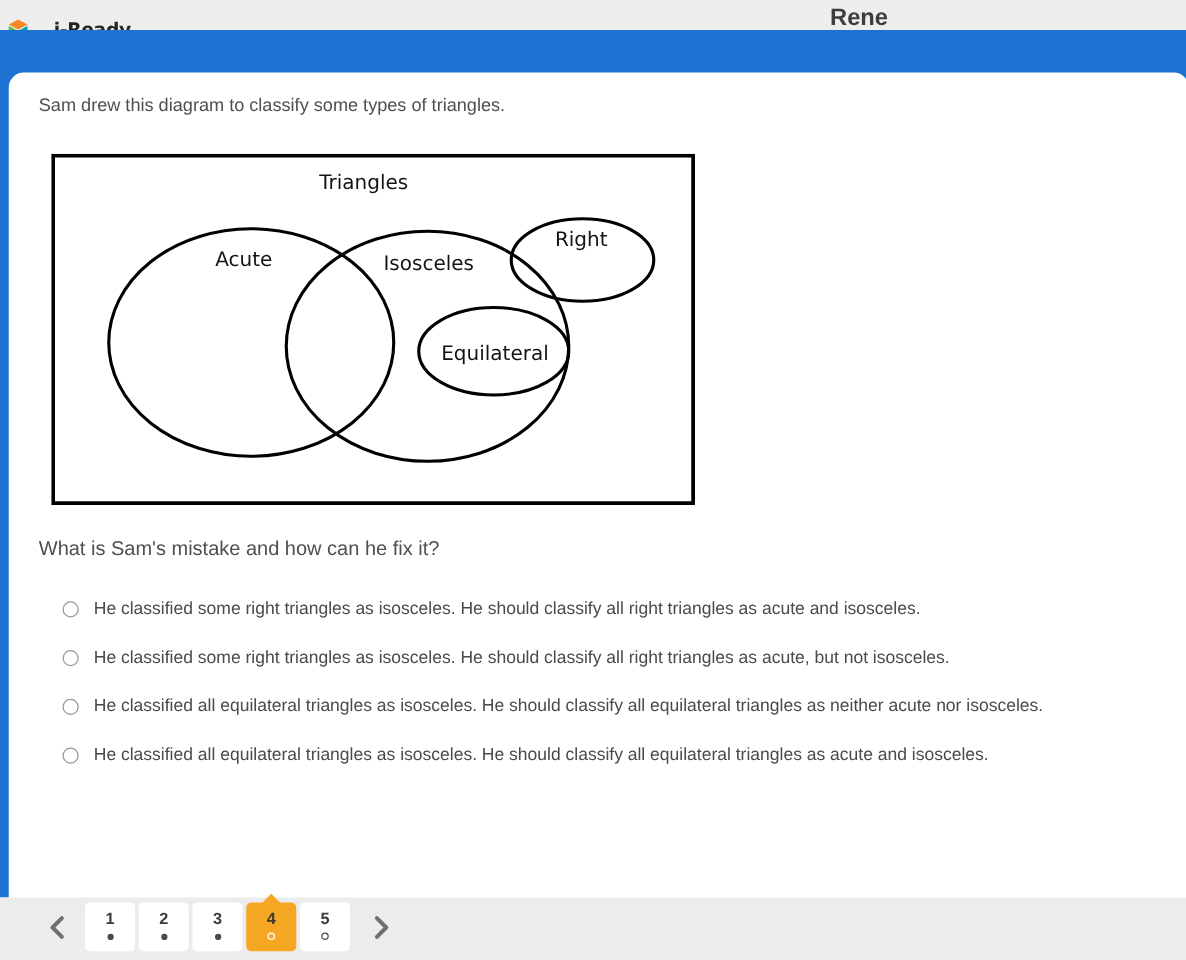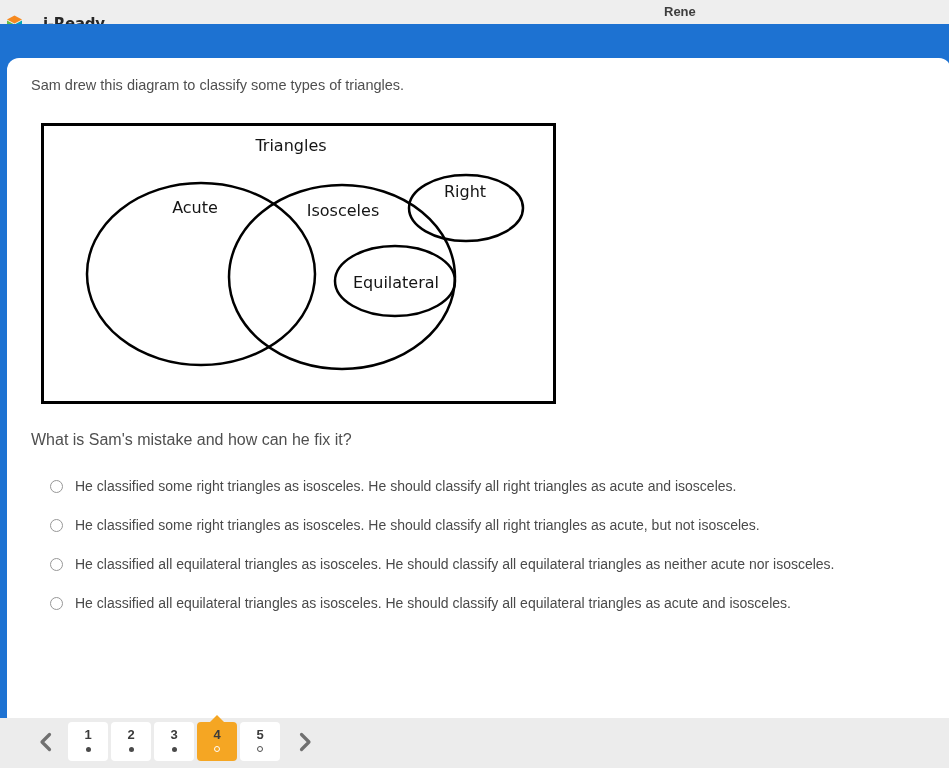--- a/index.html
+++ b/index.html
@@ -21,21 +21,21 @@
     position: absolute; left: 6px; top: 15px;
     display: flex; gap: 20px;
   }
   .logo-text {
     font-family: "DejaVu Sans", sans-serif;
     font-weight: bold; font-size: 15px; color: #262626;
     letter-spacing: -0.3px;
   }
   .user-name {
     position: absolute; left: 664px; top: 4px;
-    font-size: 13px; font-weight: bold; color: #3d3d3d;
+    font-size: 19px; font-weight: bold; color: #3d3d3d;
   }
 
   
   .blue-region {
     position: absolute; top: 24px; left: 0;
     width: 949px; height: 694px;
     background: #1d72d2;
   }
 
   
@@ -57,21 +57,21 @@
     font-size: 16px; fill: #141414;
   }
   .question-prompt {
     position: absolute; left: 24px; top: 373px;
     font-size: 16px; color: #4f4f4f;
   }
   .answer-options {
     position: absolute; left: 43px; top: 420px;
   }
   .answer-option {
-    display: flex; align-items: center;
+    display: flex; align-items: flex-end;
     margin-bottom: 23px;
     cursor: pointer;
   }
   .radio {
     width: 13px; height: 13px;
     border: 1px solid #979797;
     border-radius: 50%;
     background: #fff;
     margin-right: 12px;
     margin-top: 1px;

